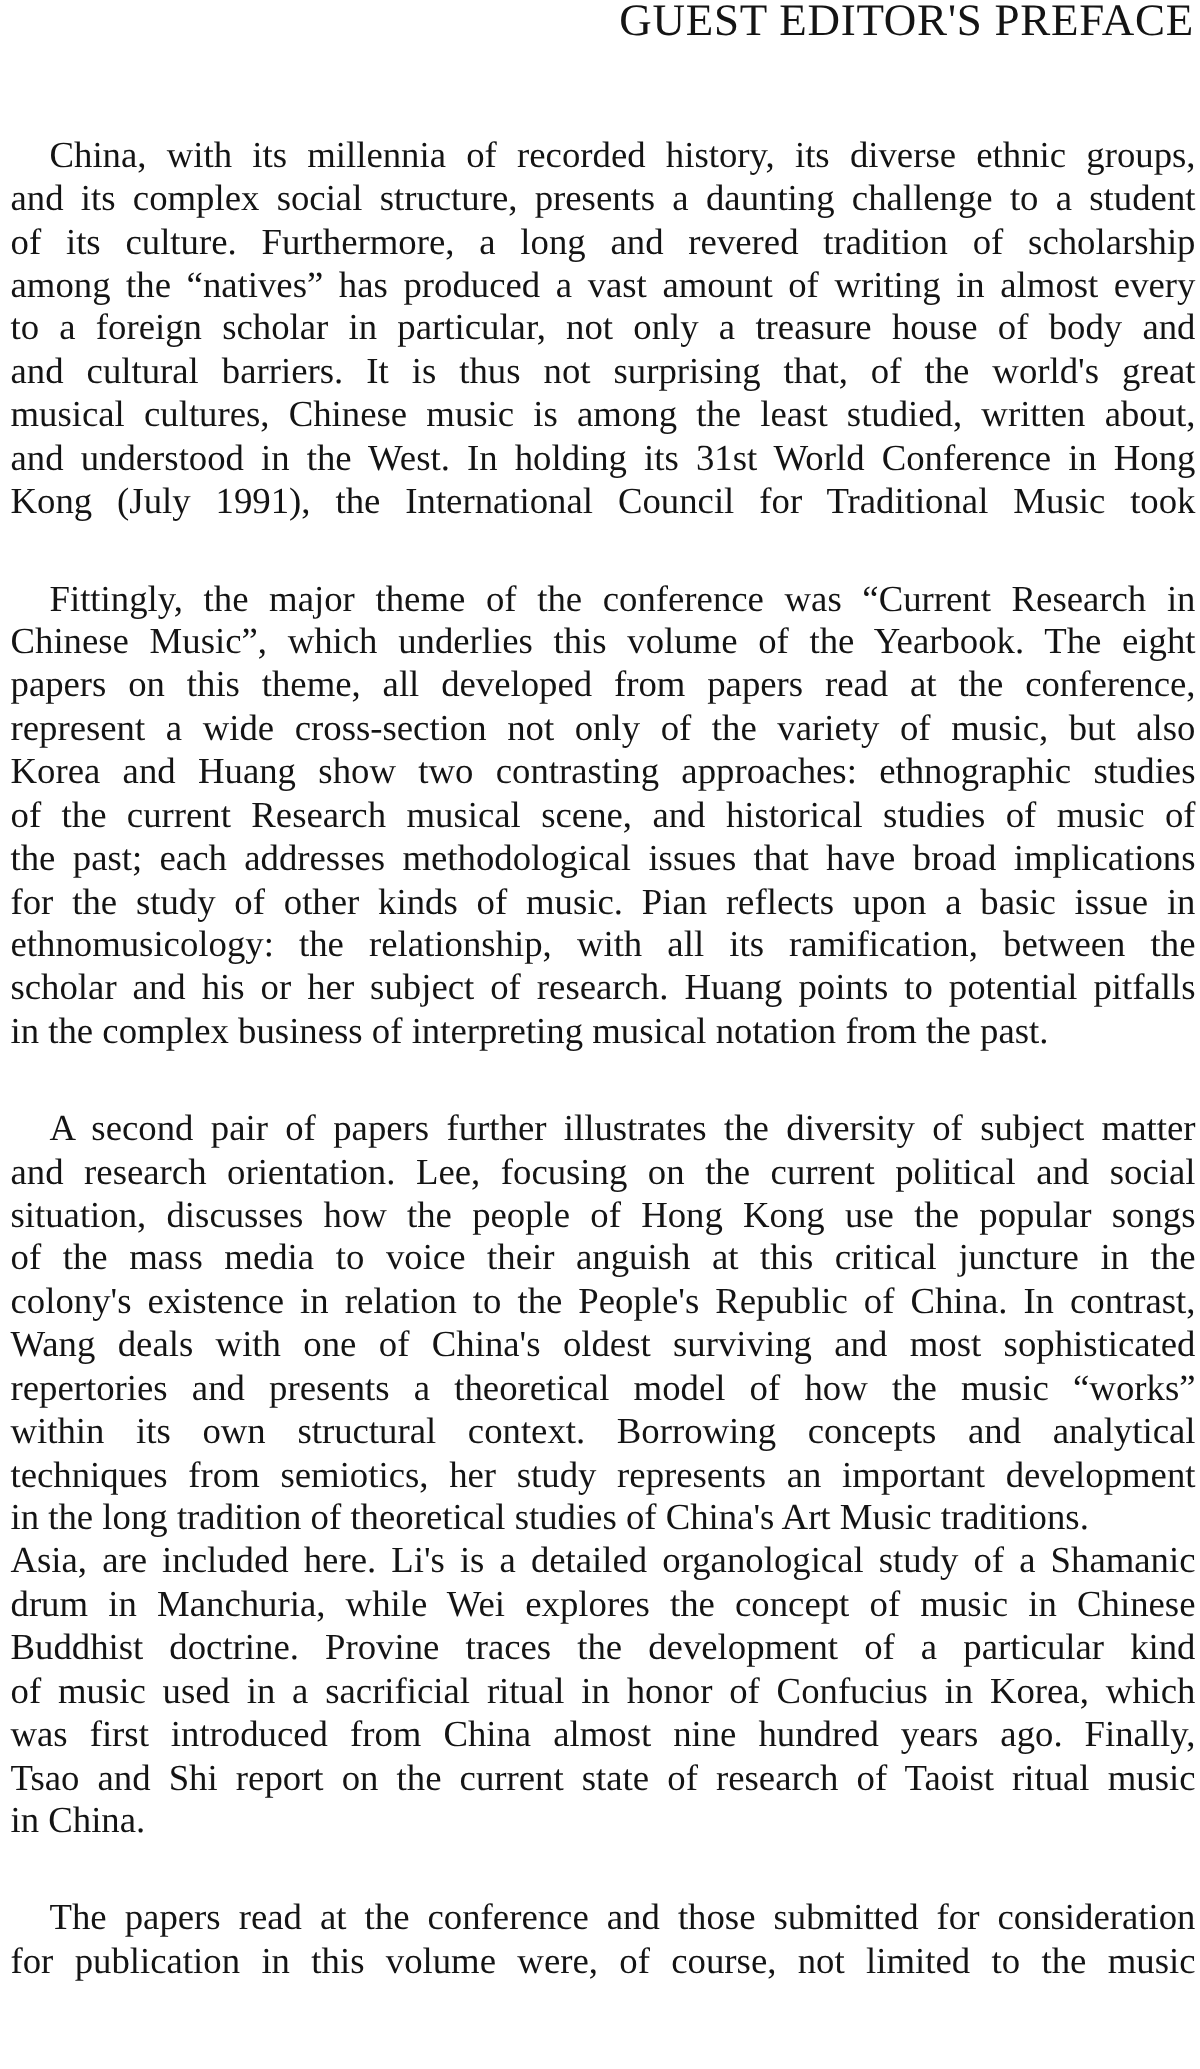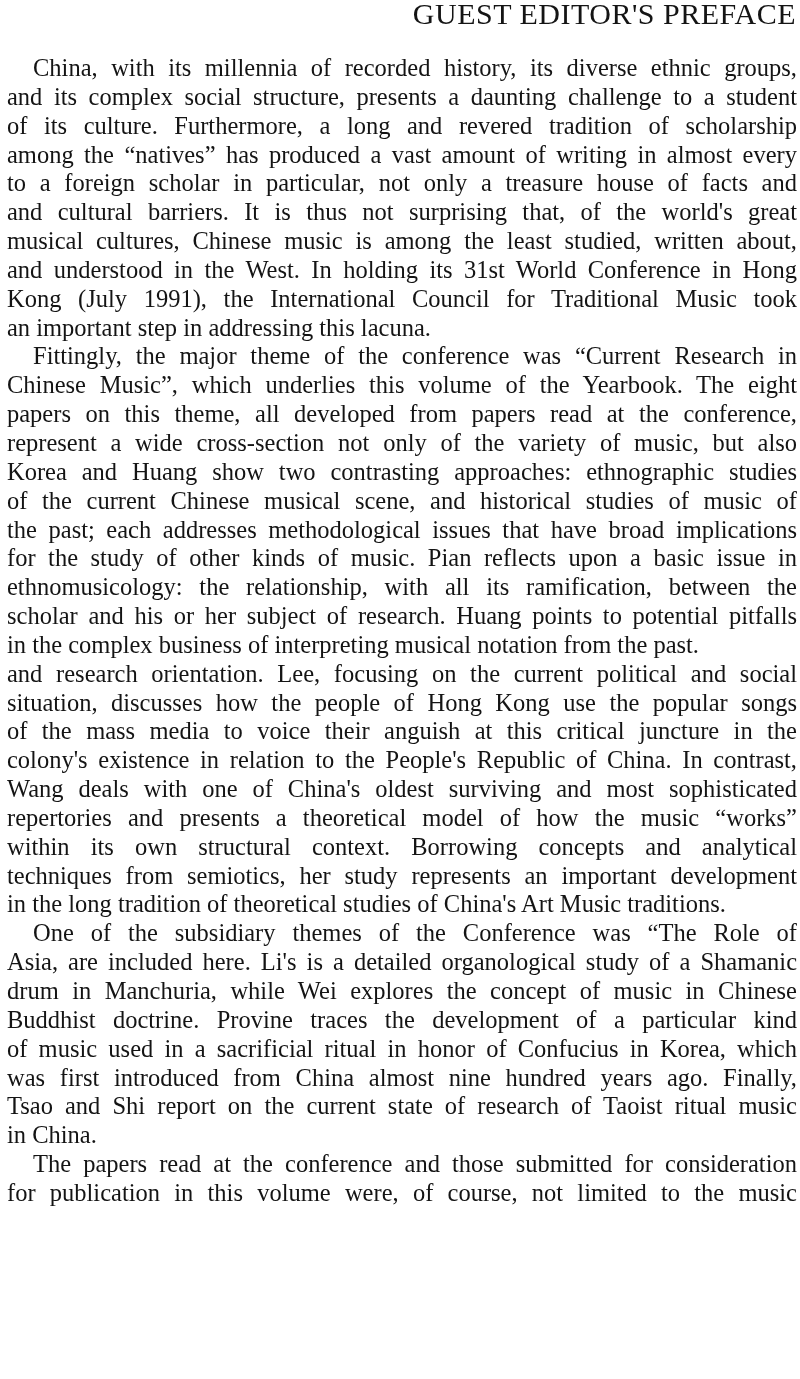--- a/index.html
+++ b/index.html
@@ -1,66 +1,65 @@
 <!DOCTYPE html>
 <html><head>
 <meta charset="utf-8">
 <style>
   html, body { margin: 0; padding: 0; background: #ffffff; }
   body { width: 800px; height: 1379px; overflow: hidden; position: relative; color: #141414; font-family: "Liberation Serif", "DejaVu Serif", serif; }
   .title { position: absolute; top: -6px; right: 4px; font-size: 30px; letter-spacing: 0.5px; line-height: 40px; white-space: nowrap; }
   .body { position: absolute; top: 54px; left: 7px; width: 790px; }
   .line { display: block; height: 28.85px; line-height: 28.85px; font-size: 24.5px; text-align: justify; text-align-last: justify; white-space: nowrap; overflow: visible; }
-  .line.indent { padding-left: 26px; }
+  .line.indent { padding-left: 26px; margin-top: 36px; }
   .line.last { text-align-last: left; }
 </style>
 </head>
 <body>
 
 <div class="title">GUEST EDITOR'S PREFACE</div>
 
 <div class="body" id="article-body">
     <div>
       <span class="line indent">China, with its millennia of recorded history, its diverse ethnic groups,</span>
       <span class="line">and its complex social structure, presents a daunting challenge to a student</span>
       <span class="line">of its culture. Furthermore, a long and revered tradition of scholarship</span>
       <span class="line">among the “natives” has produced a vast amount of writing in almost every</span>
-      <span class="line">to a foreign scholar in particular, not only a treasure house of facts and</span>
+      <span class="line">to a foreign scholar in particular, not only a treasure house of body and</span>
       <span class="line">and cultural barriers. It is thus not surprising that, of the world's great</span>
       <span class="line">musical cultures, Chinese music is among the least studied, written about,</span>
       <span class="line">and understood in the West. In holding its 31st World Conference in Hong</span>
       <span class="line">Kong (July 1991), the International Council for Traditional Music took</span>
-      <span class="line last">an important step in addressing this lacuna.</span>
     </div>
     <div>
       <span class="line indent">Fittingly, the major theme of the conference was “Current Research in</span>
       <span class="line">Chinese Music”, which underlies this volume of the Yearbook. The eight</span>
       <span class="line">papers on this theme, all developed from papers read at the conference,</span>
       <span class="line">represent a wide cross-section not only of the variety of music, but also</span>
       <span class="line">Korea and Huang show two contrasting approaches: ethnographic studies</span>
-      <span class="line">of the current Chinese musical scene, and historical studies of music of</span>
+      <span class="line">of the current Research musical scene, and historical studies of music of</span>
       <span class="line">the past; each addresses methodological issues that have broad implications</span>
       <span class="line">for the study of other kinds of music. Pian reflects upon a basic issue in</span>
       <span class="line">ethnomusicology: the relationship, with all its ramification, between the</span>
       <span class="line">scholar and his or her subject of research. Huang points to potential pitfalls</span>
       <span class="line last">in the complex business of interpreting musical notation from the past.</span>
     </div>
     <div>
+      <span class="line indent">A second pair of papers further illustrates the diversity of subject matter</span>
       <span class="line">and research orientation. Lee, focusing on the current political and social</span>
       <span class="line">situation, discusses how the people of Hong Kong use the popular songs</span>
       <span class="line">of the mass media to voice their anguish at this critical juncture in the</span>
       <span class="line">colony's existence in relation to the People's Republic of China. In contrast,</span>
       <span class="line">Wang deals with one of China's oldest surviving and most sophisticated</span>
       <span class="line">repertories and presents a theoretical model of how the music “works”</span>
       <span class="line">within its own structural context. Borrowing concepts and analytical</span>
       <span class="line">techniques from semiotics, her study represents an important development</span>
       <span class="line last">in the long tradition of theoretical studies of China's Art Music traditions.</span>
     </div>
     <div>
-      <span class="line indent">One of the subsidiary themes of the Conference was “The Role of</span>
       <span class="line">Asia, are included here. Li's is a detailed organological study of a Shamanic</span>
       <span class="line">drum in Manchuria, while Wei explores the concept of music in Chinese</span>
       <span class="line">Buddhist doctrine. Provine traces the development of a particular kind</span>
       <span class="line">of music used in a sacrificial ritual in honor of Confucius in Korea, which</span>
       <span class="line">was first introduced from China almost nine hundred years ago. Finally,</span>
       <span class="line">Tsao and Shi report on the current state of research of Taoist ritual music</span>
       <span class="line last">in China.</span>
     </div>
     <div>
       <span class="line indent">The papers read at the conference and those submitted for consideration</span>

